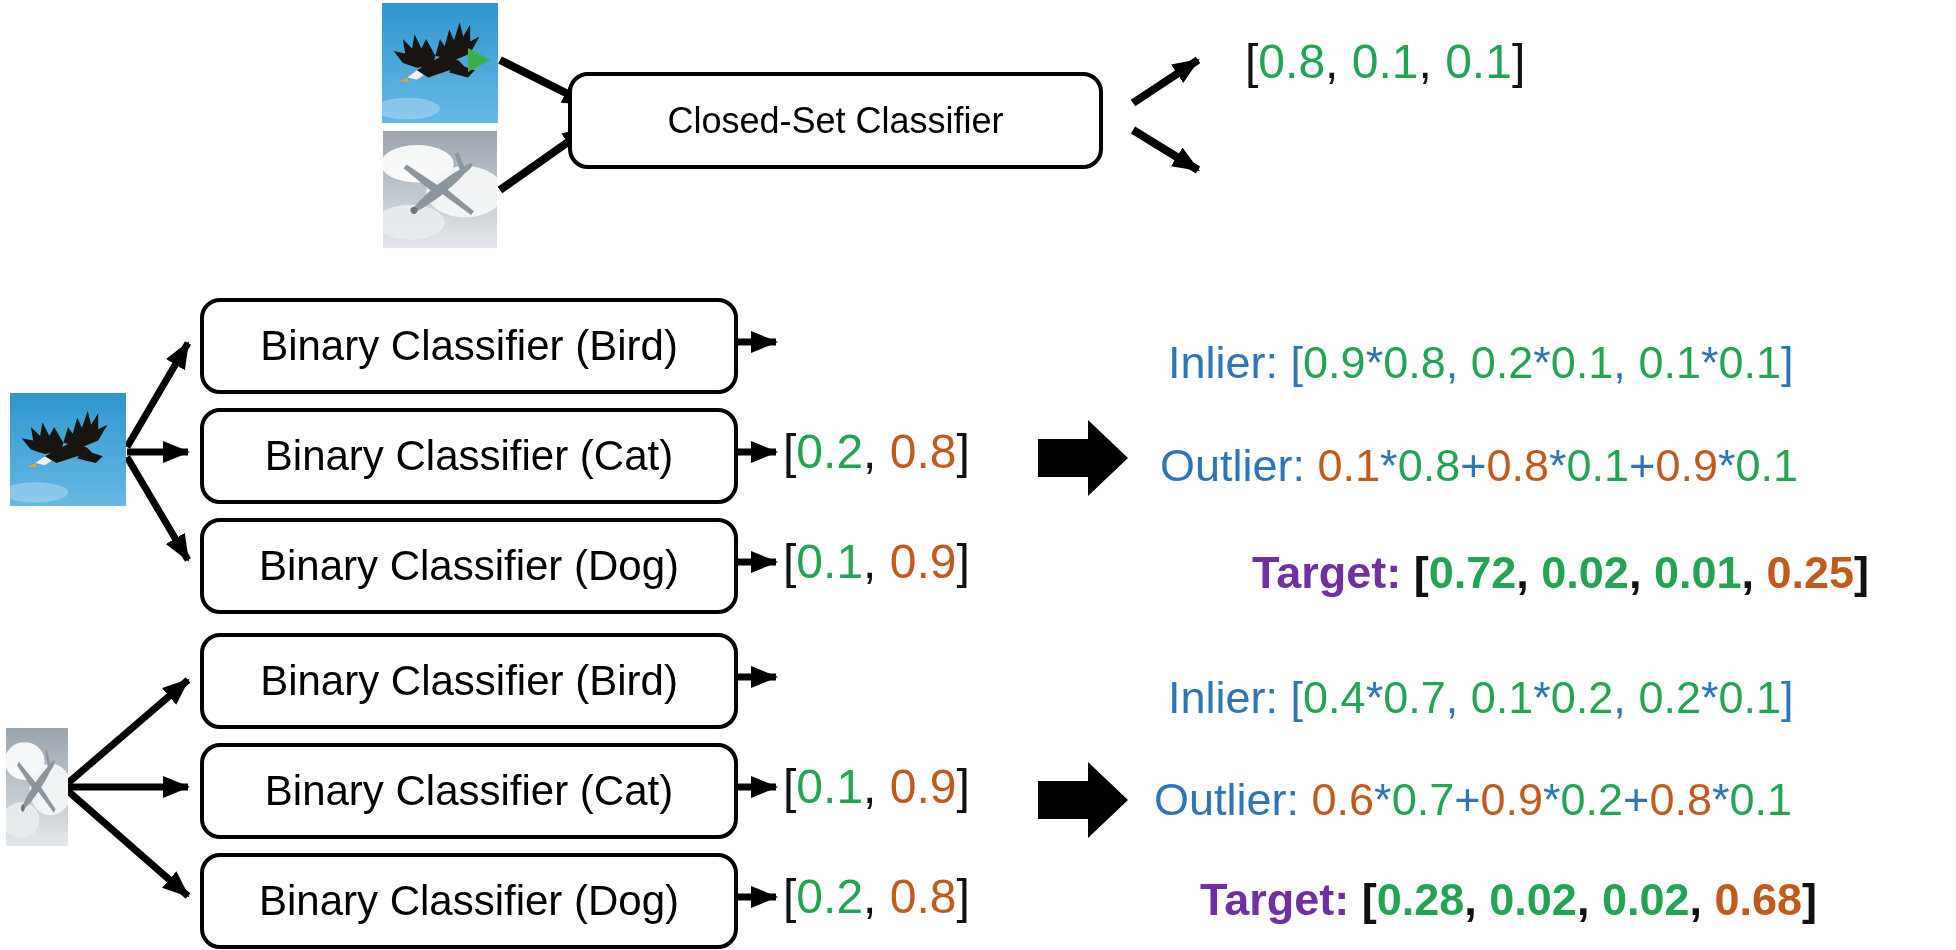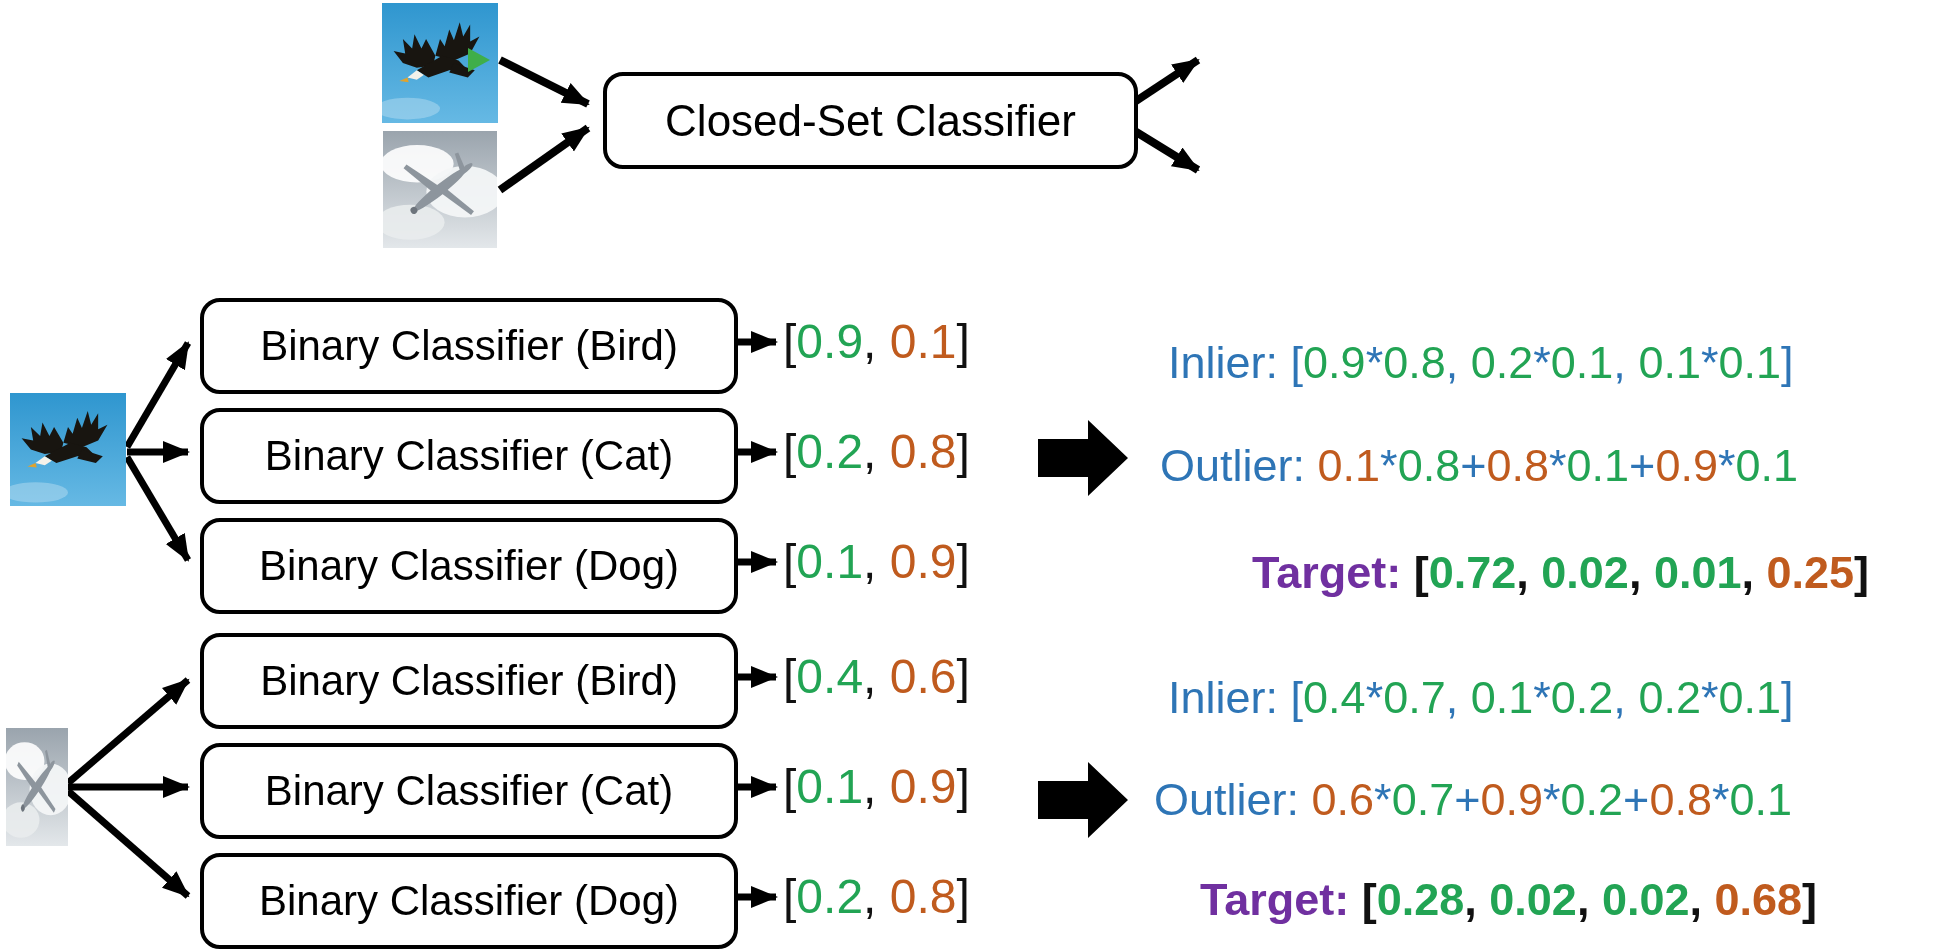--- a/index.html
+++ b/index.html
@@ -97,39 +97,39 @@
   </svg>
 
   <svg class="photo" style="left:382px;top:3px;width:116px;height:120px">
       <use href="#eagle"></use>
     </svg>
   <div class="watermark-tri" style="left:468px;top:48px;border-left:22px solid #3fae49"></div>
   <svg class="photo" style="left:383px;top:131px;width:114px;height:117px">
       <use href="#plane"></use>
     </svg>
 
-  <div class="nodebox" style="left:603px;top:72px;width:527px;height:89px;font-size:44px">
+  <div class="nodebox" style="left:568px;top:72px;width:527px;height:89px;font-size:36px">
     <span>Closed-Set Classifier</span>
   </div>
+  <div class="vec" style="left:1245px;top:32px"><span style="color: rgb(17, 17, 17);">[</span><span style="color: rgb(34, 164, 84);">0.8</span><span style="color: rgb(17, 17, 17);">, </span><span style="color: rgb(34, 164, 84);">0.1</span><span style="color: rgb(17, 17, 17);">, </span><span style="color: rgb(34, 164, 84);">0.1</span><span style="color: rgb(17, 17, 17);">]</span></div>
 
   <svg class="photo" style="left:10px;top:393px;width:116px;height:113px">
       <use href="#eagle"></use>
     </svg>
 
   <div class="nodebox" style="left:200px;top:298px;width:530px;height:88px">
     <span>Binary Classifier (Bird)</span>
   </div>
   <div class="nodebox" style="left:200px;top:408px;width:530px;height:88px">
     <span>Binary Classifier (Cat)</span>
   </div>
   <div class="nodebox" style="left:200px;top:518px;width:530px;height:88px">
     <span>Binary Classifier (Dog)</span>
   </div>
 
-  <div class="vec" style="left:783px;top:312px"><span style="color: rgb(17, 17, 17);">[</span><span style="color: rgb(34, 164, 84);">0.9</span><span style="color: rgb(17, 17, 17);">, </span><span style="color: rgb(192, 91, 30);">0.1</span><span style="color: rgb(17, 17, 17);">]</span></div>
   <div class="vec" style="left:783px;top:422px"><span style="color: rgb(17, 17, 17);">[</span><span style="color: rgb(34, 164, 84);">0.2</span><span style="color: rgb(17, 17, 17);">, </span><span style="color: rgb(192, 91, 30);">0.8</span><span style="color: rgb(17, 17, 17);">]</span></div>
   <div class="vec" style="left:783px;top:532px"><span style="color: rgb(17, 17, 17);">[</span><span style="color: rgb(34, 164, 84);">0.1</span><span style="color: rgb(17, 17, 17);">, </span><span style="color: rgb(192, 91, 30);">0.9</span><span style="color: rgb(17, 17, 17);">]</span></div>
 
   <div class="rline" style="left:1168px;top:332px"><span style="color: rgb(46, 117, 182);">Inlier: </span><span style="color: rgb(46, 117, 182);">[</span><span style="color: rgb(34, 164, 84);">0.9</span><span style="color: rgb(46, 117, 182);">*</span><span style="color: rgb(34, 164, 84);">0.8</span><span style="color: rgb(46, 117, 182);">, </span><span style="color: rgb(34, 164, 84);">0.2</span><span style="color: rgb(46, 117, 182);">*</span><span style="color: rgb(34, 164, 84);">0.1</span><span style="color: rgb(46, 117, 182);">, </span><span style="color: rgb(34, 164, 84);">0.1</span><span style="color: rgb(46, 117, 182);">*</span><span style="color: rgb(34, 164, 84);">0.1</span><span style="color: rgb(46, 117, 182);">]</span></div>
   <div class="rline" style="left:1160px;top:435px"><span style="color: rgb(46, 117, 182);">Outlier: </span><span style="color: rgb(192, 91, 30);">0.1</span><span style="color: rgb(46, 117, 182);">*</span><span style="color: rgb(34, 164, 84);">0.8</span><span style="color: rgb(46, 117, 182);">+</span><span style="color: rgb(192, 91, 30);">0.8</span><span style="color: rgb(46, 117, 182);">*</span><span style="color: rgb(34, 164, 84);">0.1</span><span style="color: rgb(46, 117, 182);">+</span><span style="color: rgb(192, 91, 30);">0.9</span><span style="color: rgb(46, 117, 182);">*</span><span style="color: rgb(34, 164, 84);">0.1</span></div>
   <div class="rline target" style="left:1252px;top:542px"><span style="color: rgb(112, 48, 160);">Target: </span><span style="color: rgb(17, 17, 17);">[</span><span style="color: rgb(34, 164, 84);">0.72</span><span style="color: rgb(17, 17, 17);">, </span><span style="color: rgb(34, 164, 84);">0.02</span><span style="color: rgb(17, 17, 17);">, </span><span style="color: rgb(34, 164, 84);">0.01</span><span style="color: rgb(17, 17, 17);">, </span><span style="color: rgb(192, 91, 30);">0.25</span><span style="color: rgb(17, 17, 17);">]</span></div>
 
   <svg class="photo" style="left:6px;top:728px;width:62px;height:118px">
       <use href="#plane"></use>
     </svg>
@@ -137,21 +137,20 @@
   <div class="nodebox" style="left:200px;top:633px;width:530px;height:88px">
     <span>Binary Classifier (Bird)</span>
   </div>
   <div class="nodebox" style="left:200px;top:743px;width:530px;height:88px">
     <span>Binary Classifier (Cat)</span>
   </div>
   <div class="nodebox" style="left:200px;top:853px;width:530px;height:88px">
     <span>Binary Classifier (Dog)</span>
   </div>
 
-  <div class="vec" style="left:783px;top:647px"><span style="color: rgb(17, 17, 17);">[</span><span style="color: rgb(34, 164, 84);">0.4</span><span style="color: rgb(17, 17, 17);">, </span><span style="color: rgb(192, 91, 30);">0.6</span><span style="color: rgb(17, 17, 17);">]</span></div>
   <div class="vec" style="left:783px;top:757px"><span style="color: rgb(17, 17, 17);">[</span><span style="color: rgb(34, 164, 84);">0.1</span><span style="color: rgb(17, 17, 17);">, </span><span style="color: rgb(192, 91, 30);">0.9</span><span style="color: rgb(17, 17, 17);">]</span></div>
   <div class="vec" style="left:783px;top:867px"><span style="color: rgb(17, 17, 17);">[</span><span style="color: rgb(34, 164, 84);">0.2</span><span style="color: rgb(17, 17, 17);">, </span><span style="color: rgb(192, 91, 30);">0.8</span><span style="color: rgb(17, 17, 17);">]</span></div>
 
   <div class="rline" style="left:1168px;top:667px"><span style="color: rgb(46, 117, 182);">Inlier: </span><span style="color: rgb(46, 117, 182);">[</span><span style="color: rgb(34, 164, 84);">0.4</span><span style="color: rgb(46, 117, 182);">*</span><span style="color: rgb(34, 164, 84);">0.7</span><span style="color: rgb(46, 117, 182);">, </span><span style="color: rgb(34, 164, 84);">0.1</span><span style="color: rgb(46, 117, 182);">*</span><span style="color: rgb(34, 164, 84);">0.2</span><span style="color: rgb(46, 117, 182);">, </span><span style="color: rgb(34, 164, 84);">0.2</span><span style="color: rgb(46, 117, 182);">*</span><span style="color: rgb(34, 164, 84);">0.1</span><span style="color: rgb(46, 117, 182);">]</span></div>
   <div class="rline" style="left:1154px;top:769px"><span style="color: rgb(46, 117, 182);">Outlier: </span><span style="color: rgb(192, 91, 30);">0.6</span><span style="color: rgb(46, 117, 182);">*</span><span style="color: rgb(34, 164, 84);">0.7</span><span style="color: rgb(46, 117, 182);">+</span><span style="color: rgb(192, 91, 30);">0.9</span><span style="color: rgb(46, 117, 182);">*</span><span style="color: rgb(34, 164, 84);">0.2</span><span style="color: rgb(46, 117, 182);">+</span><span style="color: rgb(192, 91, 30);">0.8</span><span style="color: rgb(46, 117, 182);">*</span><span style="color: rgb(34, 164, 84);">0.1</span></div>
   <div class="rline target" style="left:1200px;top:869px"><span style="color: rgb(112, 48, 160);">Target: </span><span style="color: rgb(17, 17, 17);">[</span><span style="color: rgb(34, 164, 84);">0.28</span><span style="color: rgb(17, 17, 17);">, </span><span style="color: rgb(34, 164, 84);">0.02</span><span style="color: rgb(17, 17, 17);">, </span><span style="color: rgb(34, 164, 84);">0.02</span><span style="color: rgb(17, 17, 17);">, </span><span style="color: rgb(192, 91, 30);">0.68</span><span style="color: rgb(17, 17, 17);">]</span></div>
 
 </div>
 
 </body></html>

